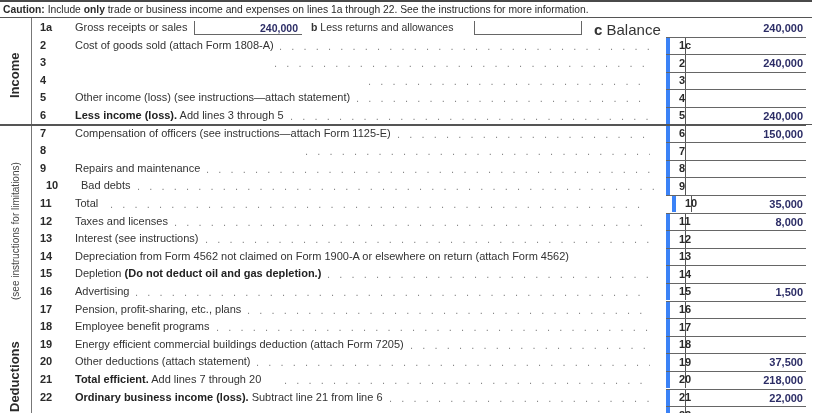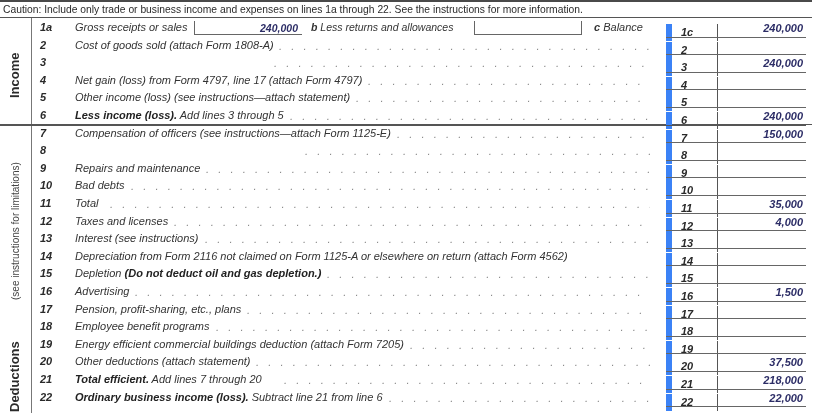--- a/index.html
+++ b/index.html
@@ -1,49 +1,49 @@
 <!DOCTYPE html>
 <html><head>
 <meta charset="utf-8">
 <style>
   html, body { margin:0; padding:0; background:#ffffff; }
   body { width:830px; height:413px; overflow:hidden; position:relative;
          font-family:"Liberation Sans", sans-serif; color:#2a2a2a; }
   .topbar { position:absolute; left:0; top:0; width:812px; height:2px; background:#4a4a4a; }
   .caution { position:absolute; left:3px; top:3px; font-size:10.3px; line-height:13px; white-space:nowrap; }
-  .caution b { font-weight:normal;margin-top:34px; }
+  .caution b { font-weight:bold;margin-top:34px; }
   .caution-rule { position:absolute; left:0; top:17px; width:812px; height:1px; background:#555; }
 
   .side-divider { position:absolute; left:31px; top:18px; width:1px; height:395px; background:#777; }
   .section-rule { position:absolute; left:0; top:124px; width:812px; height:1px; background:#555; }
 
   .vlabel { position:absolute; transform:rotate(-90deg); transform-origin:left top; white-space:nowrap; }
   .vlabel-income { left:7px; top:98px; font-size:13px; font-weight:bold; }
   .vlabel-deductions { left:7px; top:412px; font-size:13px; font-weight:bold; }
   .vlabel-see { left:10px; top:300px; font-size:10px; color:#444; }
 
   .rows { position:absolute; left:0; top:20px; width:812px; }
-  .row { position:absolute; left:0; width:812px; height:17.5px;font-style:italic; }
+  .row { position:absolute; left:0; width:812px; height:17.5px; }
   .num { position:absolute; left:40px; top:1px; font-size:11px; font-weight:bold; width:28px; }
   .desc { position:absolute; left:75px; top:1px; font-size:11px; white-space:nowrap; color:#333; }
   .desc b { font-weight:bold; color:#222; }
   .dots { position:absolute; top:2px; left:0; width:0; height:12px; overflow:hidden;
           font-size:11px; letter-spacing:9.2px; color:#888; white-space:nowrap; }
-  .ref { position:absolute; left:666px; top:4px; width:52px; height:17px; border-left:6px solid #3b82f6; border-right:1px solid #555;
+  .ref { position:absolute; left:666px; top:17px; width:20px; height:17px; border-left:4px solid #3b82f6; border-right:1px solid #555;
          font-size:11px; font-weight:bold; text-align:left; padding-left:9px; box-sizing:border-box; line-height:17px; }
   .amt { position:absolute; left:702px; top:0; width:104px; height:17px; font-size:11px; font-weight:bold;
          color:#2c2d66; text-align:right; padding-right:3px; box-sizing:border-box; line-height:17px; }
   .hline { position:absolute; left:666px; width:140px; height:1px; background:#666; }
 
   .box-1a { position:absolute; left:194px; top:1px; width:108px; height:14px; border-left:1px solid #666; border-bottom:1px solid #666;
             font-size:10.5px; font-weight:bold; color:#2c2d66; text-align:right; padding-right:4px; box-sizing:border-box; line-height:14px; }
   .lbl-1b { position:absolute; left:311px; top:1px; font-size:10.5px; white-space:nowrap; color:#333; }
   .lbl-1b b { font-weight:bold; }
   .box-1b { position:absolute; left:474px; top:1px; width:108px; height:14px; border-left:1px solid #666; border-right:1px solid #666; border-bottom:1px solid #666; box-sizing:border-box; }
-  .lbl-1c { position:absolute; left:594px; top:1px; font-size:11px; white-space:nowrap; color:#333; }
+  .lbl-1c { position:absolute; left:594px; top:1px; font-size:15px; white-space:nowrap; color:#333; }
   .lbl-1c b { font-weight:bold; }
 </style>
 </head>
 <body>
 
 <div class="topbar"></div>
 <div class="caution">
   <b>Caution:</b><span> Include </span><b>only</b><span> trade or business income and expenses on lines 1a through 22. See the instructions for more information.</span>
 </div>
 <div class="caution-rule"></div>
@@ -77,21 +77,20 @@
     <div class="hline" style="top: 34.2px;"></div>
     <div class="row" style="top: 35.2px;">
       <span class="num">3</span>
       <span class="dots" style="left: 274px; width: 376px;">................................................................................</span>
       <div class="ref">3</div>
       <div class="amt">240,000</div>
     </div>
     <div class="hline" style="top: 51.8px;"></div>
     <div class="row" style="top: 52.8px;">
       <span class="num">4</span>
-      <span class="desc"><span>Net gain (loss) from Form 4797, line 17 (attach Form 4797)</span></span>
       <span class="dots" style="left: 368px; width: 282px;">................................................................................</span>
       <div class="ref">4</div>
       <div class="amt"></div>
     </div>
     <div class="hline" style="top: 69.4px;"></div>
     <div class="row" style="top: 70.4px;">
       <span class="num">5</span>
       <span class="desc"><span>Other income (loss) (see instructions—attach statement)</span></span>
       <span class="dots" style="left: 356px; width: 294px;">................................................................................</span>
       <div class="ref">5</div>
@@ -122,55 +121,55 @@
     </div>
     <div class="hline" style="top: 139.8px;"></div>
     <div class="row" style="top: 140.8px;">
       <span class="num">9</span>
       <span class="desc"><span>Repairs and maintenance</span></span>
       <span class="dots" style="left: 206px; width: 444px;">................................................................................</span>
       <div class="ref">9</div>
       <div class="amt"></div>
     </div>
     <div class="hline" style="top: 157.4px;"></div>
-    <div class="row" style="top: 158.4px;">
+    <div class="row" style="top: 158.4px; margin-left: 6px;">
       <span class="num">10</span>
       <span class="desc"><span>Bad debts</span></span>
       <span class="dots" style="left: 131px; width: 519px;">................................................................................</span>
       <div class="ref">10</div>
       <div class="amt"></div>
     </div>
     <div class="hline" style="top: 175px;"></div>
     <div class="row" style="top: 176px;">
       <span class="num">11</span>
       <span class="desc"><span>Total</span></span>
       <span class="dots" style="left: 110px; width: 540px;">................................................................................</span>
       <div class="ref">11</div>
       <div class="amt">35,000</div>
     </div>
     <div class="hline" style="top: 192.6px;"></div>
     <div class="row" style="top: 193.6px;">
       <span class="num">12</span>
       <span class="desc"><span>Taxes and licenses</span></span>
       <span class="dots" style="left: 174px; width: 476px;">................................................................................</span>
       <div class="ref">12</div>
-      <div class="amt">4,000</div>
+      <div class="amt">8,000</div>
     </div>
     <div class="hline" style="top: 210.2px;"></div>
     <div class="row" style="top: 211.2px;">
       <span class="num">13</span>
       <span class="desc"><span>Interest (see instructions)</span></span>
       <span class="dots" style="left: 205px; width: 445px;">................................................................................</span>
       <div class="ref">13</div>
       <div class="amt"></div>
     </div>
     <div class="hline" style="top: 227.8px;"></div>
     <div class="row" style="top: 228.8px;">
       <span class="num">14</span>
-      <span class="desc"><span>Depreciation from Form 2116 not claimed on Form 1125-A or elsewhere on return (attach Form 4562)</span></span>
+      <span class="desc"><span>Depreciation from Form 4562 not claimed on Form 1900-A or elsewhere on return (attach Form 4562)</span></span>
       <div class="ref">14</div>
       <div class="amt"></div>
     </div>
     <div class="hline" style="top: 245.4px;"></div>
     <div class="row" style="top: 246.4px;">
       <span class="num">15</span>
       <span class="desc"><span>Depletion </span><b>(Do not deduct oil and gas depletion.)</b></span>
       <span class="dots" style="left: 327px; width: 323px;">................................................................................</span>
       <div class="ref">15</div>
       <div class="amt"></div>

